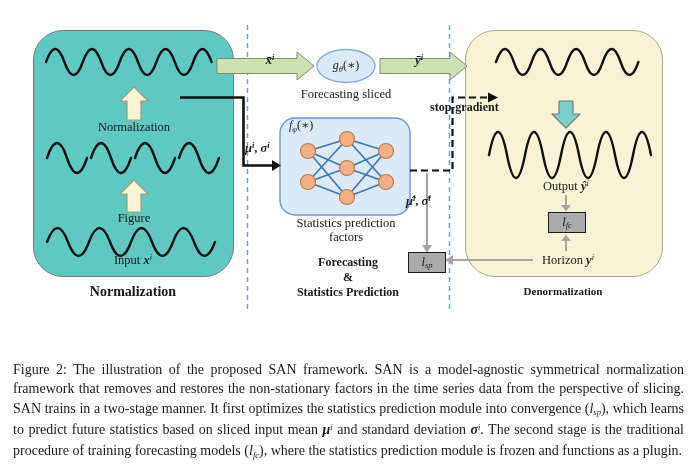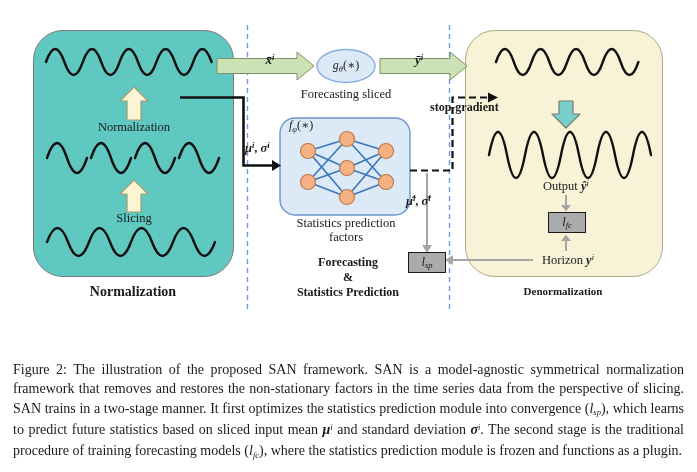--- a/index.html
+++ b/index.html
@@ -116,21 +116,24 @@
   <div class="lossbox" style="left:408px;top:252px;width:38px;height:21px;">
     <span>l</span>
       <span class="sub">sp</span>
   </div>
   <div class="lossbox" style="left:548px;top:212px;width:38px;height:21px;">
     <span>l</span>
       <span class="sub">fc</span>
   </div>
 
   <div class="lbl center" style="left:84px;top:121px;width:100px;">Normalization</div>
-  <div class="lbl center" style="left:84px;top:212px;width:100px;">Slicing</div>
+  <div class="lbl center" style="left:84px;top:212px;width:100px;">Figure</div>
+  <div class="lbl center" style="left:83px;top:254px;width:100px;">
+    <span>Input </span><span class="bi">x</span><span class="sup">i</span>
+  </div>
   <div class="lbl center bold" style="left:53px;top:285px;width:160px;font-size:14px;">Normalization</div>
 
   <div class="lbl center bi" style="left:256px;top:53px;width:28px;font-size:13px;">
     <span>x̄</span><span class="sup">i</span>
   </div>
   <div class="lbl center bi" style="left:405px;top:53px;width:28px;font-size:13px;">
     <span>ȳ</span><span class="sup">i</span>
   </div>
   <div class="lbl center" style="left:316px;top:59px;width:60px;font-size:12px;">
     <span class="it">g</span><span class="sub">θ</span><span>(∗)</span>

